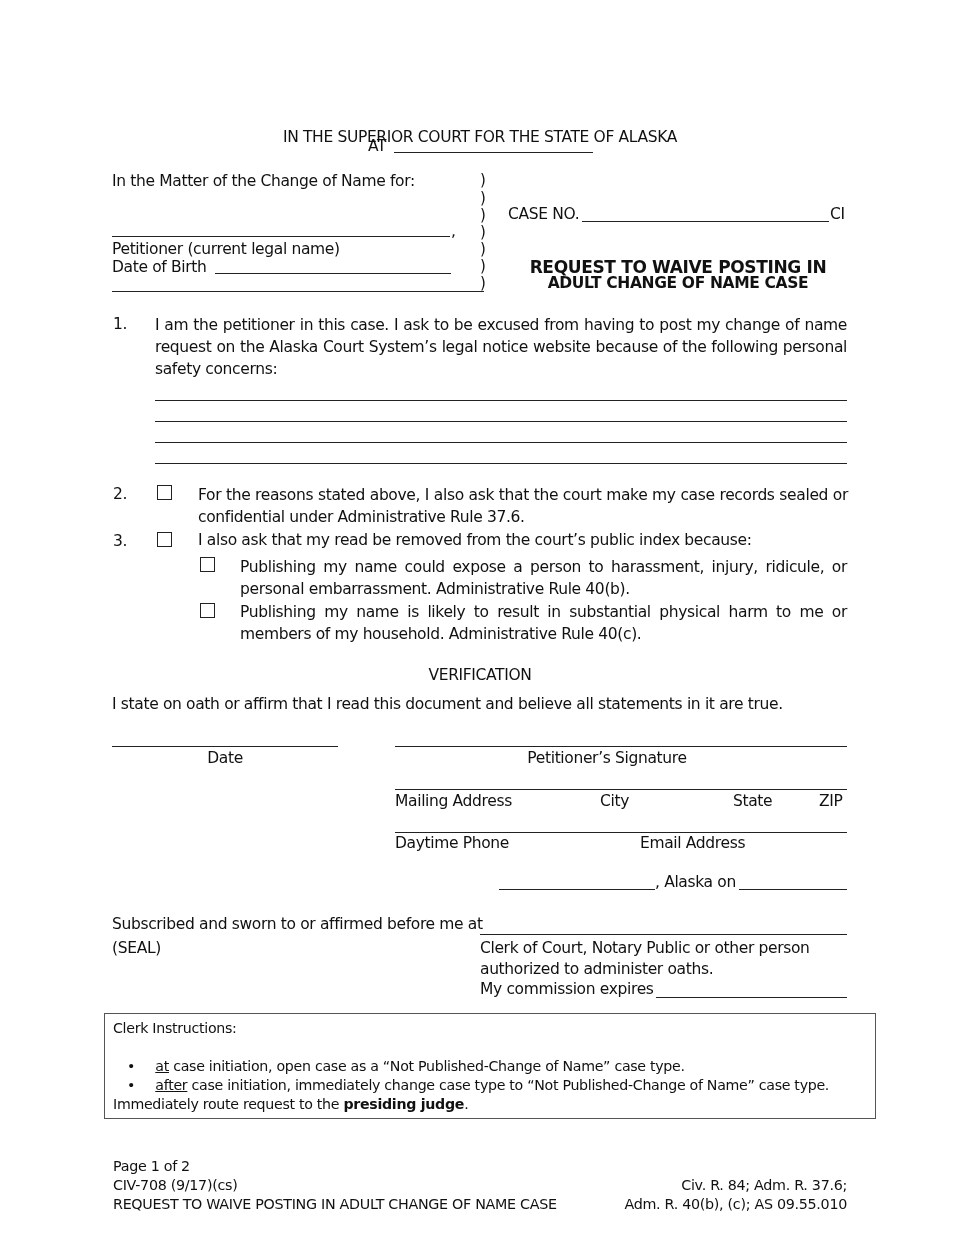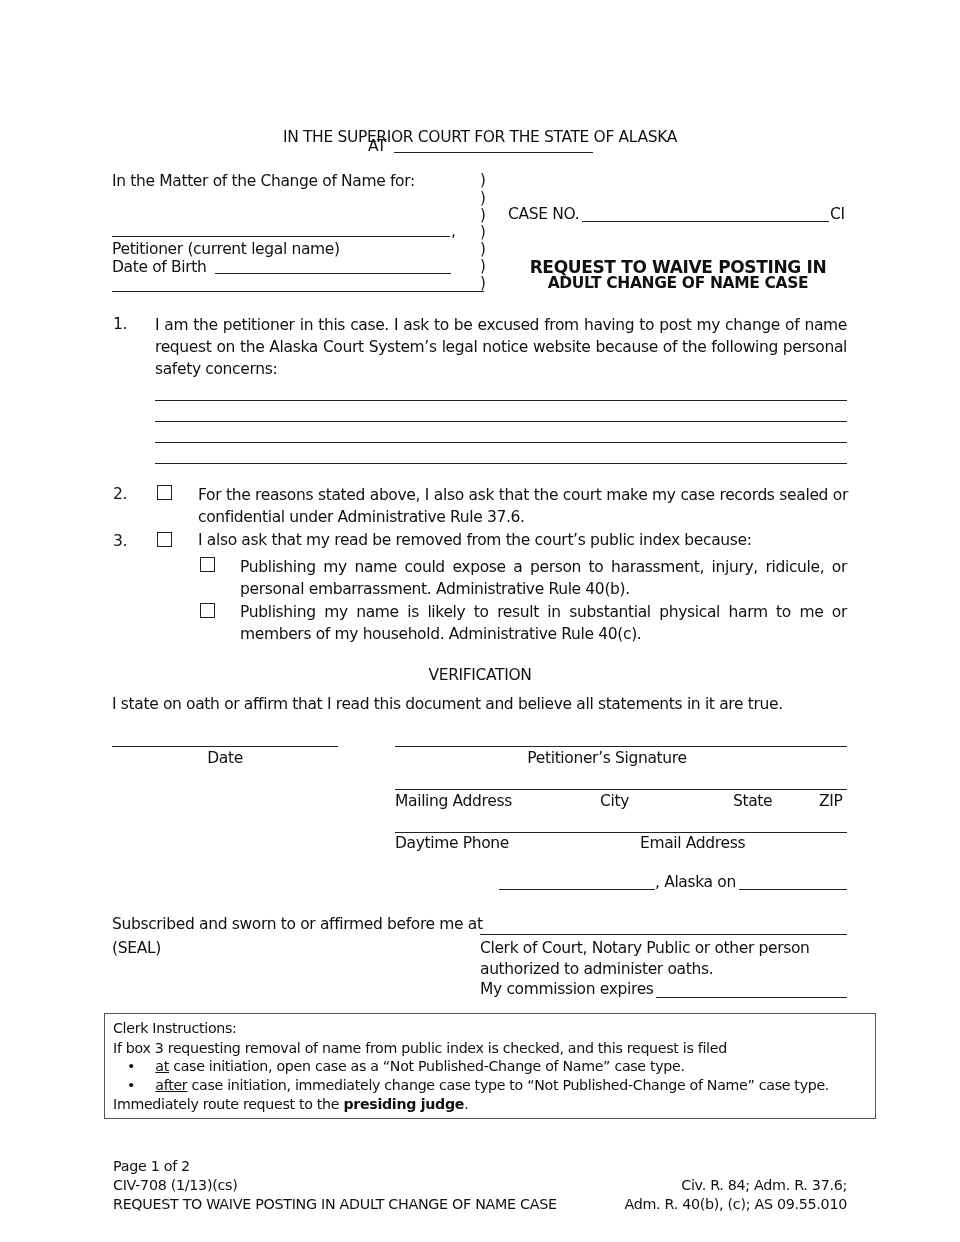--- a/index.html
+++ b/index.html
@@ -102,29 +102,28 @@
 
 <div class="abs" style="left:112px; top:939px;">(SEAL)</div>
 <div class="line" style="left:480px; width:367px; top:934px;"></div>
 <div class="abs" style="left:480px; top:939px;">Clerk of Court, Notary Public or other person</div>
 <div class="abs" style="left:480px; top:960px;">authorized to administer oaths.</div>
 <div class="abs" style="left:480px; top:980px;">My commission expires</div>
 <div class="line" style="left:656px; width:191px; top:997px;"></div>
 
 <div class="clerk-box">
   <div class="row" style="top:6px;">Clerk Instructions:</div>
-  <div class="row" style="top:26px;">If box 3 requesting removal of name from public index is checked, and this request is filed</div>
   <div class="row" style="top:44px; left:22px;">
     <span>•</span>
     <span style="display:inline-block; width:16px;"></span><u>at</u><span> case initiation, open case as a “Not Published-Change of Name” case type.</span>
   </div>
   <div class="row" style="top:82px;"><span>Immediately route request to the </span><b>presiding judge</b><span>.</span></div>
   <div class="row" style="top:63px; left:22px;">
     <span>•</span>
     <span style="display:inline-block; width:16px;"></span><u>after</u><span> case initiation, immediately change case type to “Not Published-Change of Name” case type.</span>
   </div>
 </div>
 
 <div class="abs footer" style="left:113px; top:1158px;">Page 1 of 2</div>
-<div class="abs footer" style="left:113px; top:1177px;">CIV-708 (1/13)(cs)</div>
+<div class="abs footer" style="left:113px; top:1177px;">CIV-708 (9/17)(cs)</div>
 <div class="abs footer" style="left:113px; top:1196px;">REQUEST TO WAIVE POSTING IN ADULT CHANGE OF NAME CASE</div>
 <div class="abs footer" style="right:113px; top:1177px; text-align:right;">Civ. R. 84; Adm. R. 37.6;</div>
 <div class="abs footer" style="right:113px; top:1196px; text-align:right;">Adm. R. 40(b), (c); AS 09.55.010</div>
 
 </body></html>

